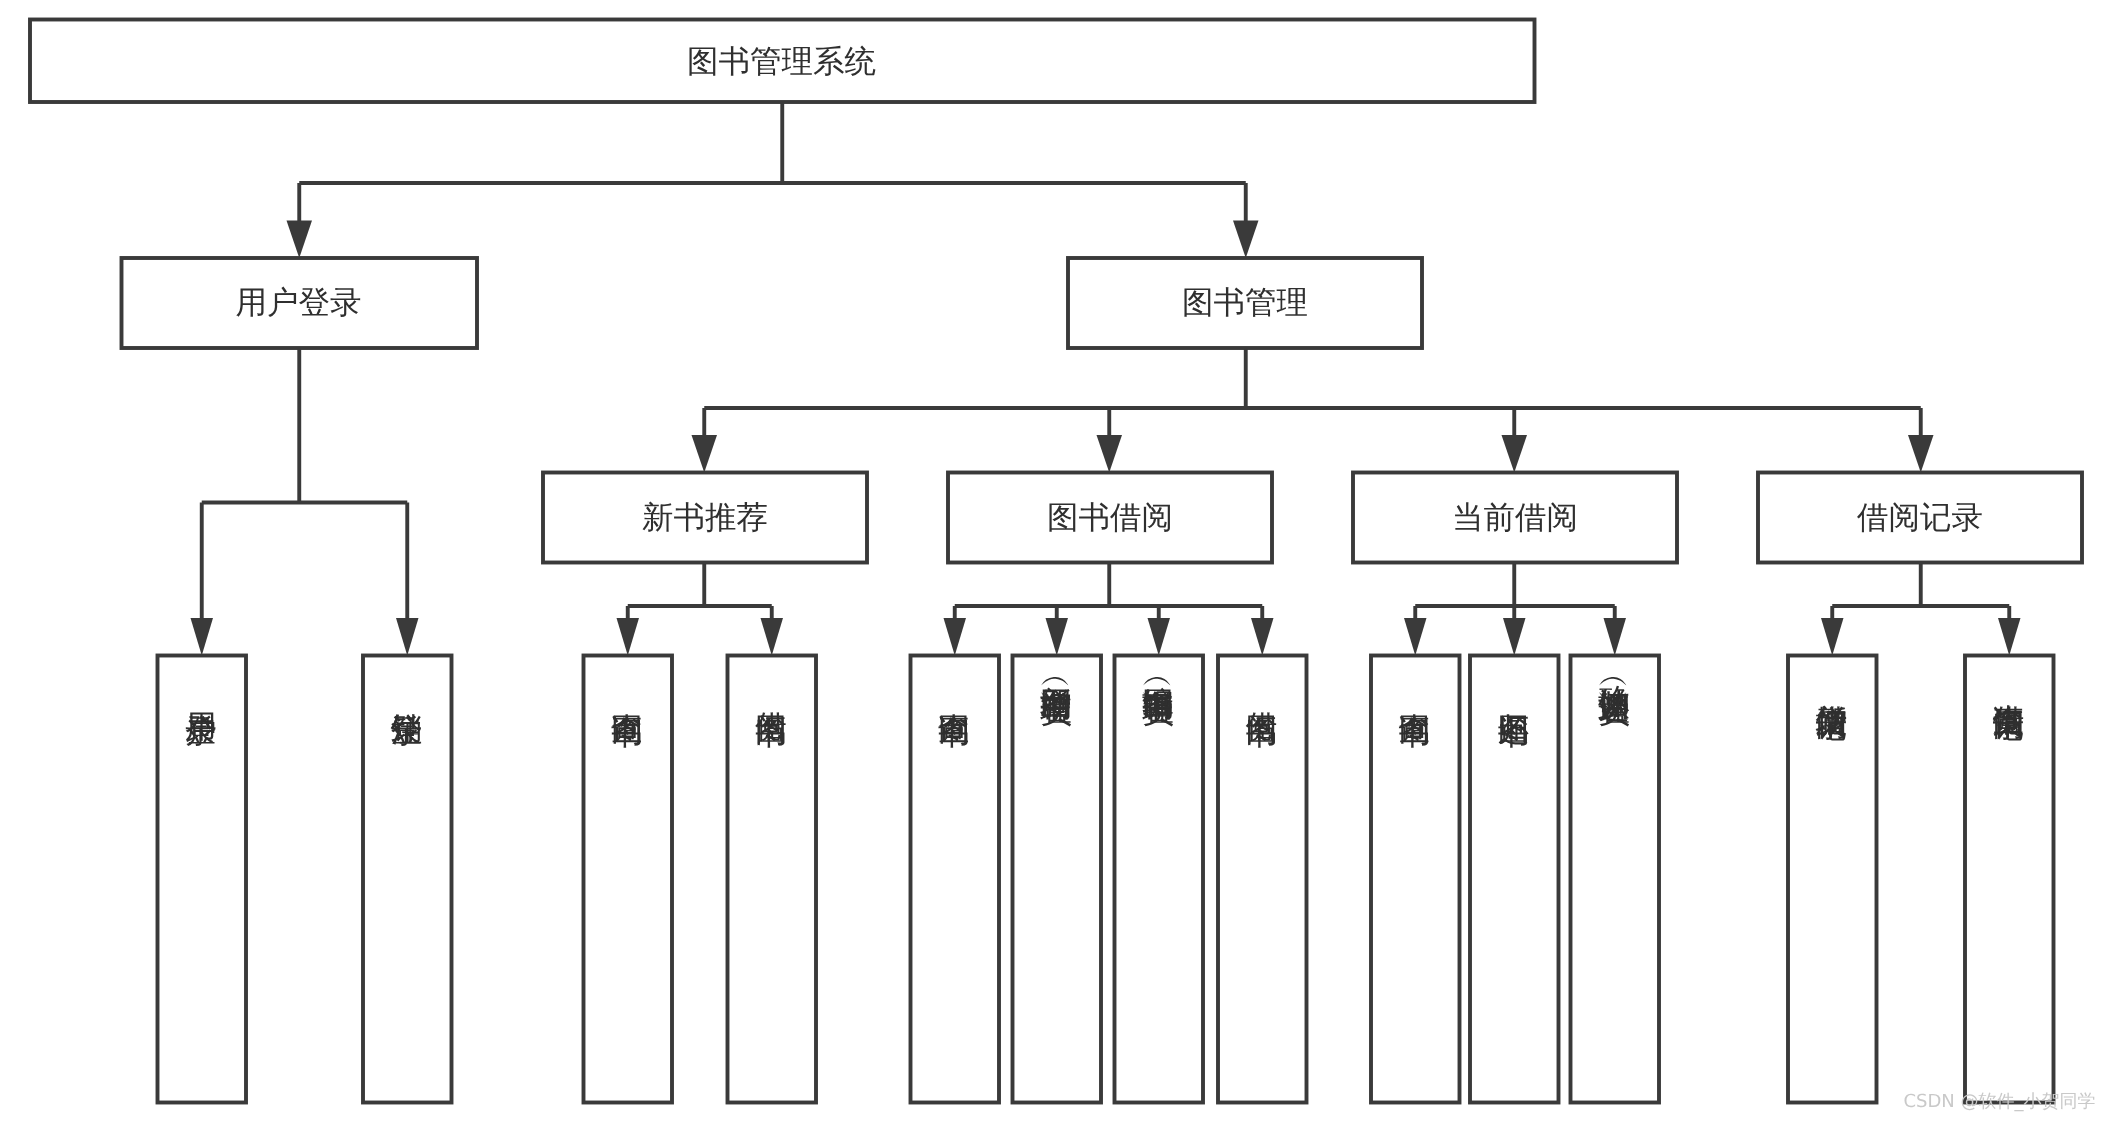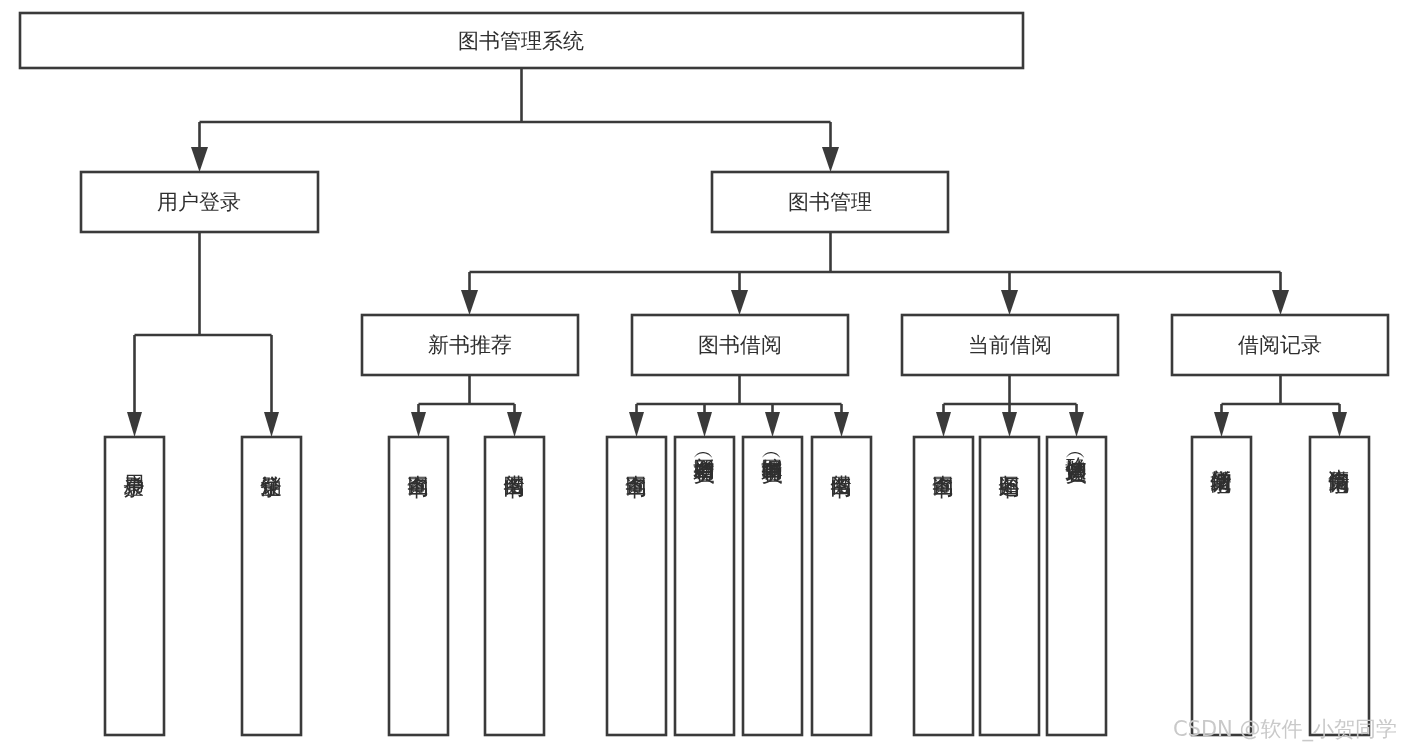--- a/index.html
+++ b/index.html
@@ -21,21 +21,21 @@
   .leaf-label{
     font-family:"DejaVu Sans","Liberation Sans",sans-serif;
     fill:#2f2f2f;font-size:21px;
     writing-mode:vertical-rl;
     text-anchor:middle;
     letter-spacing:1px;
   }
   .watermark{
     position:absolute;right:8px;bottom:4px;
     font-family:"DejaVu Sans","Liberation Sans",sans-serif;
-    font-size:21px;color:#c9c9c9;white-space:nowrap;
+    font-size:12px;color:#c9c9c9;white-space:nowrap;
     user-select:none;pointer-events:none;
   }
 </style>
 </head>
 <body>
 
 <div id="diagram-root">
 
   <svg id="tree-svg" viewBox="0 0 1405 747">
     <defs></defs>

